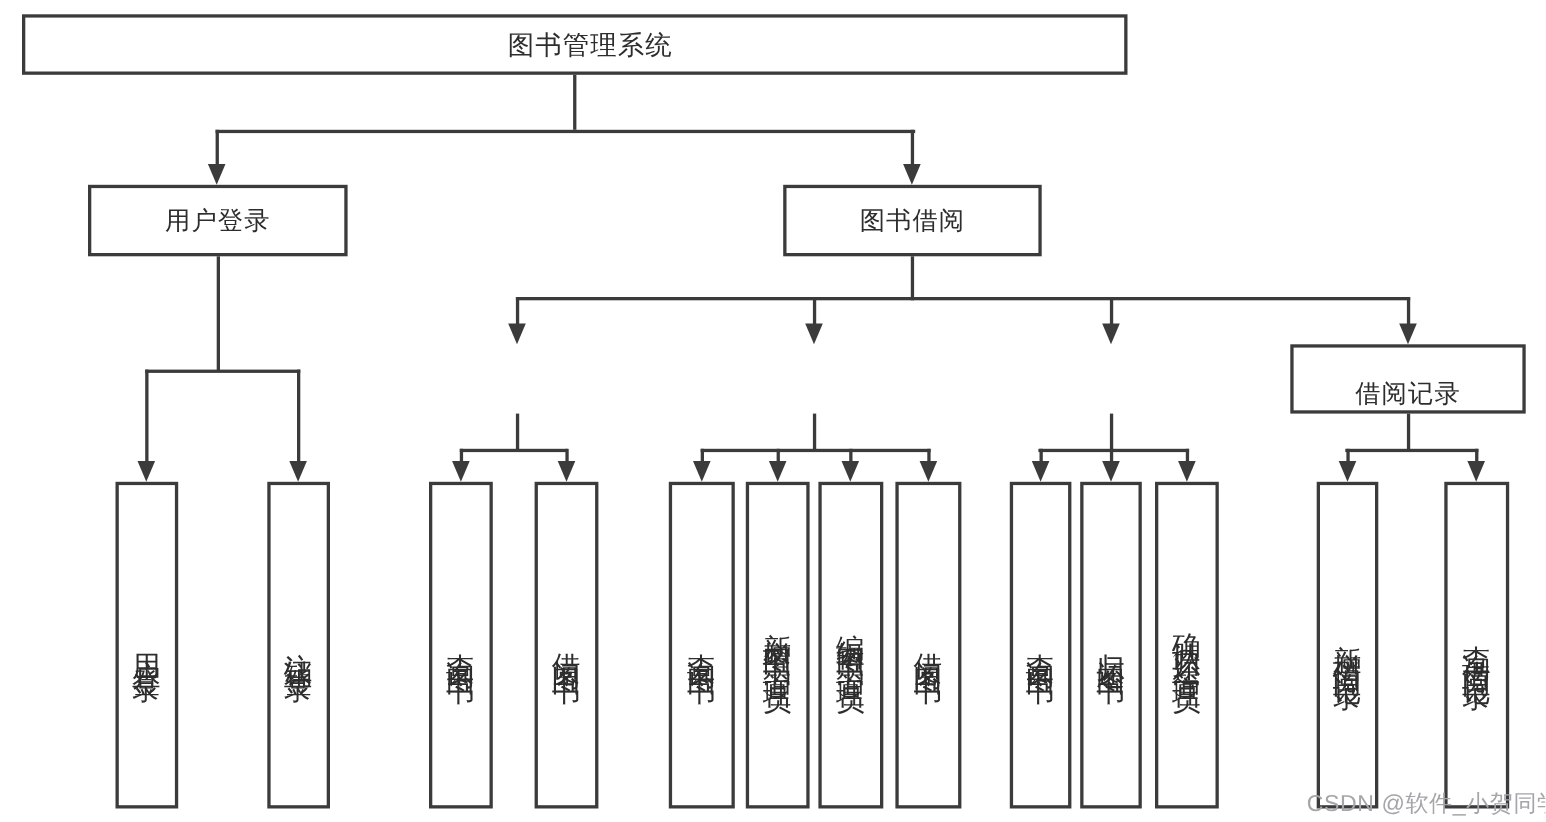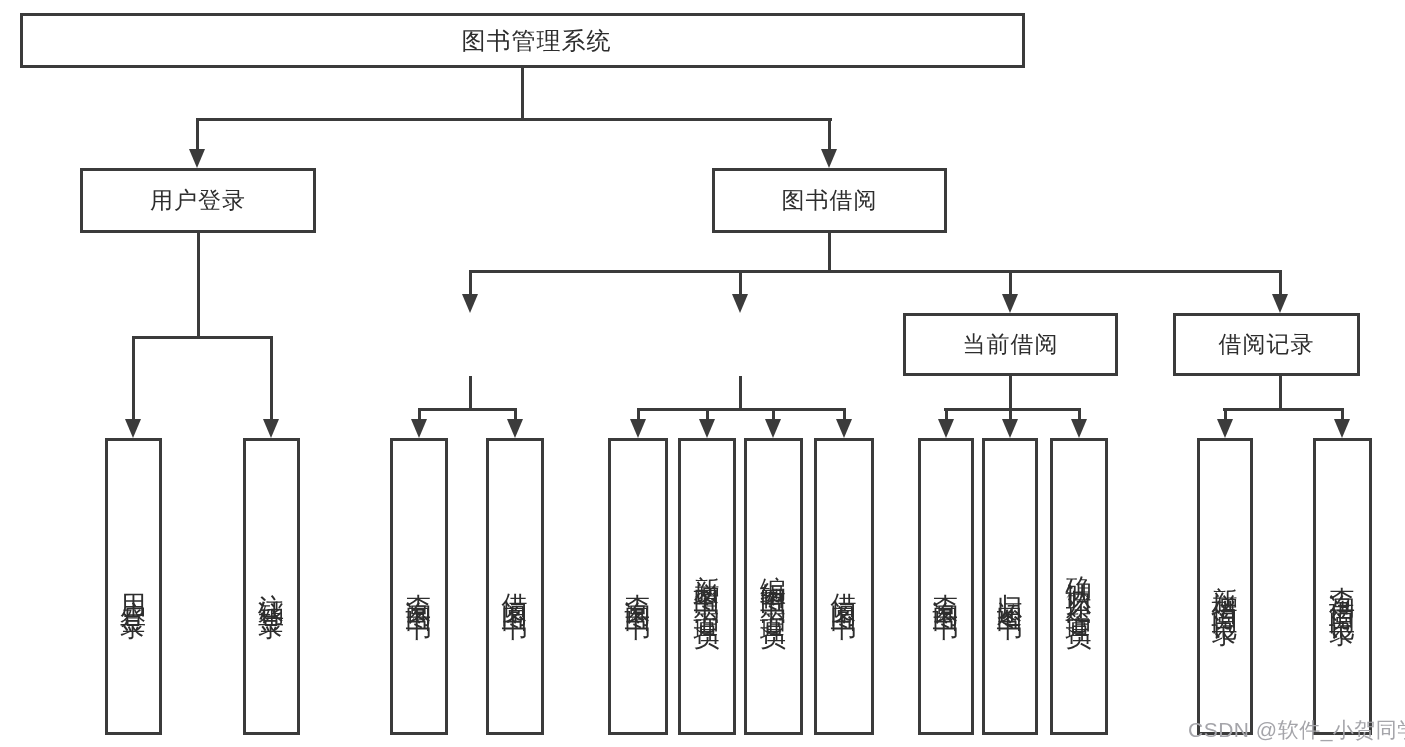--- a/index.html
+++ b/index.html
@@ -60,24 +60,21 @@
     <span>图书管理系统</span>
   </div>
 
   <div class="node hnode" style="left:80px;top:168px;width:236px;height:65px;">
     <span>用户登录</span>
   </div>
   <div class="node hnode" style="left:712px;top:168px;width:235px;height:65px;">
     <span>图书借阅</span>
   </div>
 
-  <div class="node hnode" style="left:903px;top:313px;width:215px;height:63px;">
-    <span>当前借阅</span>
-  </div>
-  <div class="node hnode" style="left:1173px;top:313px;width:187px;height:63px;">
+  <div class="node hnode" style="left:1173px;top:313px;width:214px;height:63px;align-items:flex-end;">
     <span>借阅记录</span>
   </div>
 
   <div class="node leaf" style="left:105px;top:438px;width:57px;height:297px;">
     <span>用户登录</span>
   </div>
   <div class="node leaf" style="left:243px;top:438px;width:57px;height:297px;">
     <span>注销登录</span>
   </div>
 

